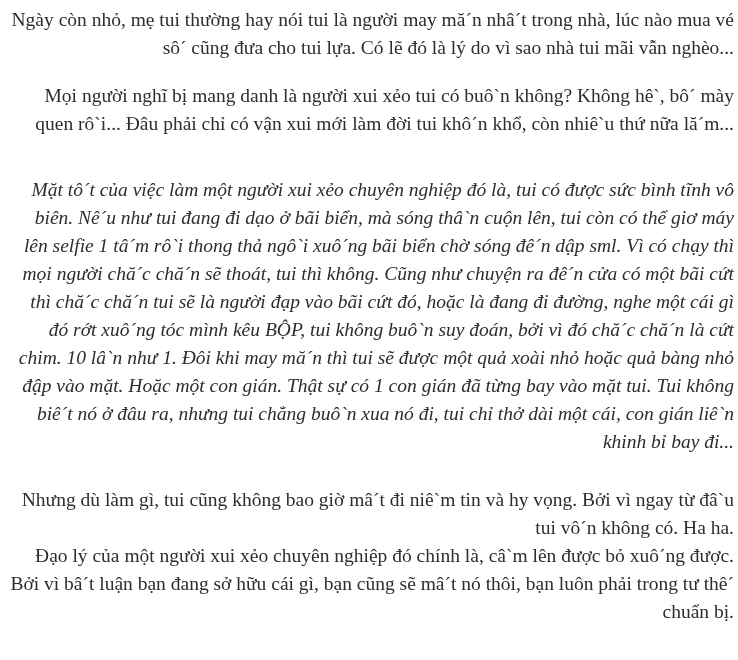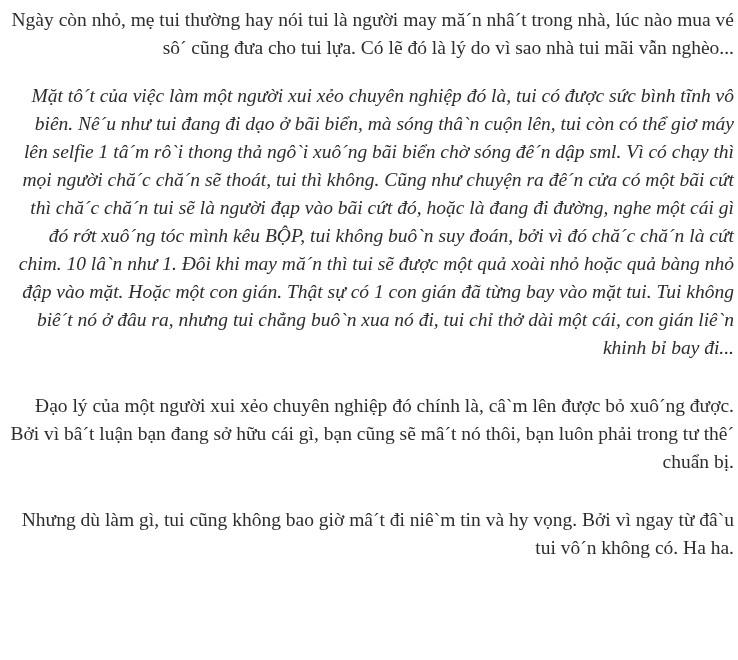--- a/index.html
+++ b/index.html
@@ -34,16 +34,17 @@
   .article p[data-idx="1"] { margin-bottom: 38px; }
   .article p[data-idx="2"] { margin-bottom: 30px; font-style: italic; }
   .article p[data-idx="3"] { margin-bottom: 30px; }
   .article p[data-idx="4"] { margin-bottom: 0; }
 </style>
 </head>
 <body>
 
 <div class="article">
   <p data-idx="0">Ngày còn nhỏ, mẹ tui thường hay nói tui là người may mă´n nhâ´t trong nhà, lúc nào mua vé sô´ cũng đưa cho tui lựa. Có lẽ đó là lý do vì sao nhà tui mãi vẫn nghèo...</p>
+  <p data-idx="1">Mọi người nghĩ bị mang danh là người xui xẻo tui có buô`n không? Không hê`, bô´ mày quen rô`i... Đâu phải chỉ có vận xui mới làm đời tui khô´n khổ, còn nhiê`u thứ nữa lă´m...</p>
   <p data-idx="2">Mặt tô´t của việc làm một người xui xẻo chuyên nghiệp đó là, tui có được sức bình tĩnh vô biên. Nê´u như tui đang đi dạo ở bãi biển, mà sóng thâ`n cuộn lên, tui còn có thể giơ máy lên selfie 1 tâ´m rô`i thong thả ngô`i xuô´ng bãi biển chờ sóng đê´n dập sml. Vì có chạy thì mọi người chă´c chă´n sẽ thoát, tui thì không. Cũng như chuyện ra đê´n cửa có một bãi cứt thì chă´c chă´n tui sẽ là người đạp vào bãi cứt đó, hoặc là đang đi đường, nghe một cái gì đó rớt xuô´ng tóc mình kêu BỘP, tui không buô`n suy đoán, bởi vì đó chă´c chă´n là cứt chim. 10 lâ`n như 1. Đôi khi may mă´n thì tui sẽ được một quả xoài nhỏ hoặc quả bàng nhỏ đập vào mặt. Hoặc một con gián. Thật sự có 1 con gián đã từng bay vào mặt tui. Tui không biê´t nó ở đâu ra, nhưng tui chẳng buô`n xua nó đi, tui chỉ thở dài một cái, con gián liê`n khinh bỉ bay đi...</p>
+  <p data-idx="4">Nhưng dù làm gì, tui cũng không bao giờ mâ´t đi niê`m tin và hy vọng. Bởi vì ngay từ đâ`u tui vô´n không có. Ha ha.</p>
   <p data-idx="3">Đạo lý của một người xui xẻo chuyên nghiệp đó chính là, câ`m lên được bỏ xuô´ng được. Bởi vì bâ´t luận bạn đang sở hữu cái gì, bạn cũng sẽ mâ´t nó thôi, bạn luôn phải trong tư thê´ chuẩn bị.</p>
-  <p data-idx="4">Nhưng dù làm gì, tui cũng không bao giờ mâ´t đi niê`m tin và hy vọng. Bởi vì ngay từ đâ`u tui vô´n không có. Ha ha.</p>
 </div>
 
 </body></html>

